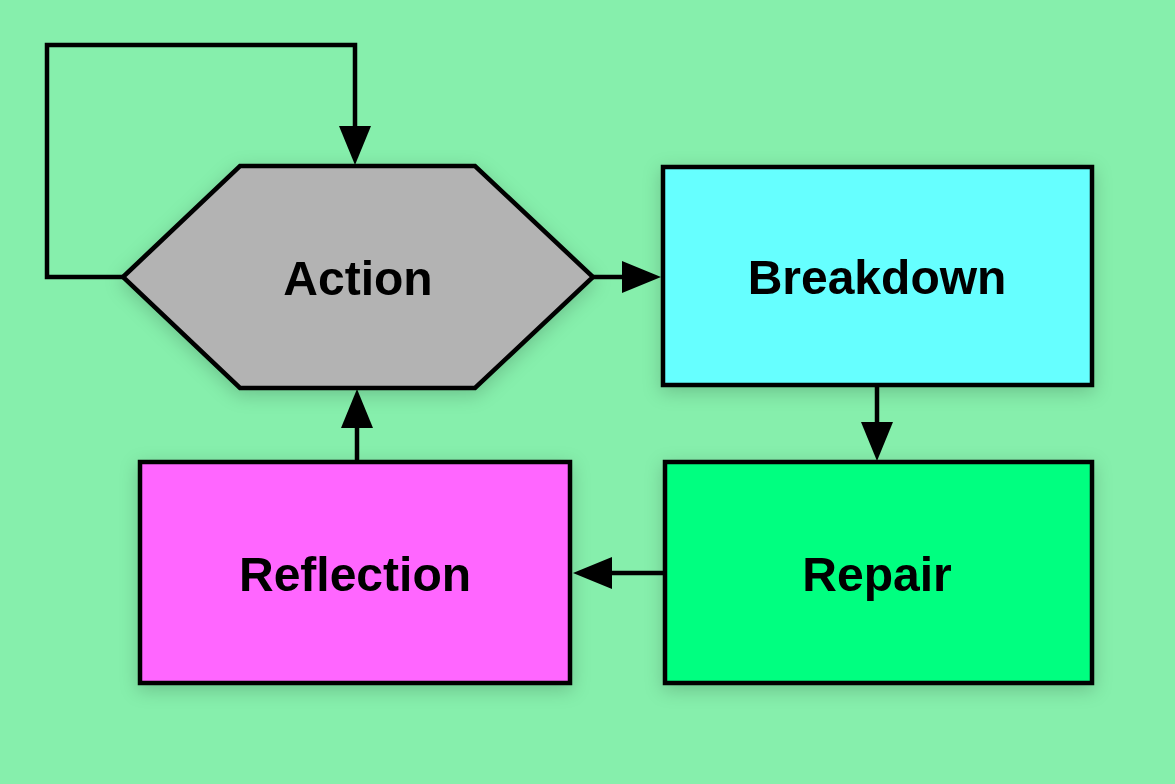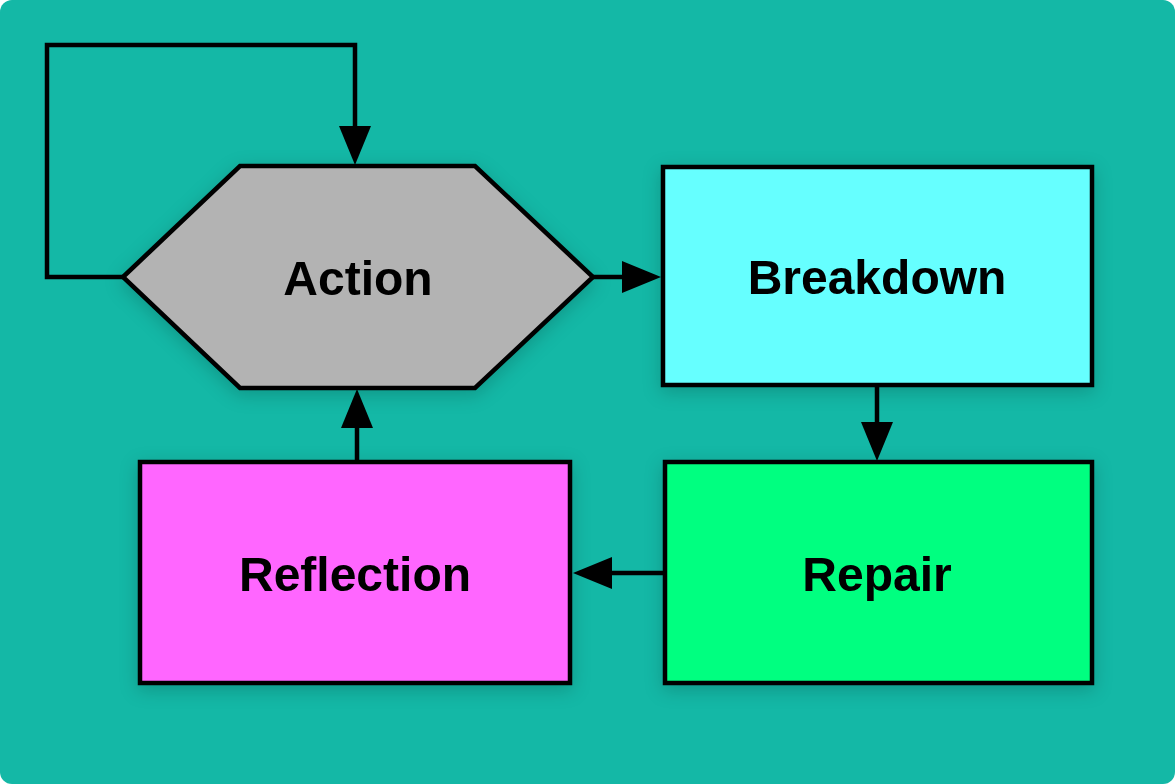--- a/index.html
+++ b/index.html
@@ -4,24 +4,23 @@
 <style>
   html, body {
     margin: 0;
     padding: 0;
     background: #ffffff;
   }
   .canvas {
     position: relative;
     width: 1175px;
     height: 784px;
-    background: #14b8a6;
+    background: #86efac;
     overflow: hidden;
     font-family: "Liberation Sans", sans-serif;
-    border-radius: 12px;
   }
   svg.diagram {
     position: absolute;
     left: 0;
     top: 0;
   }
   .shape {
     stroke: #000000;
     stroke-width: 4.5;
     filter: drop-shadow(0px 5px 9px rgba(0,0,0,0.18));

